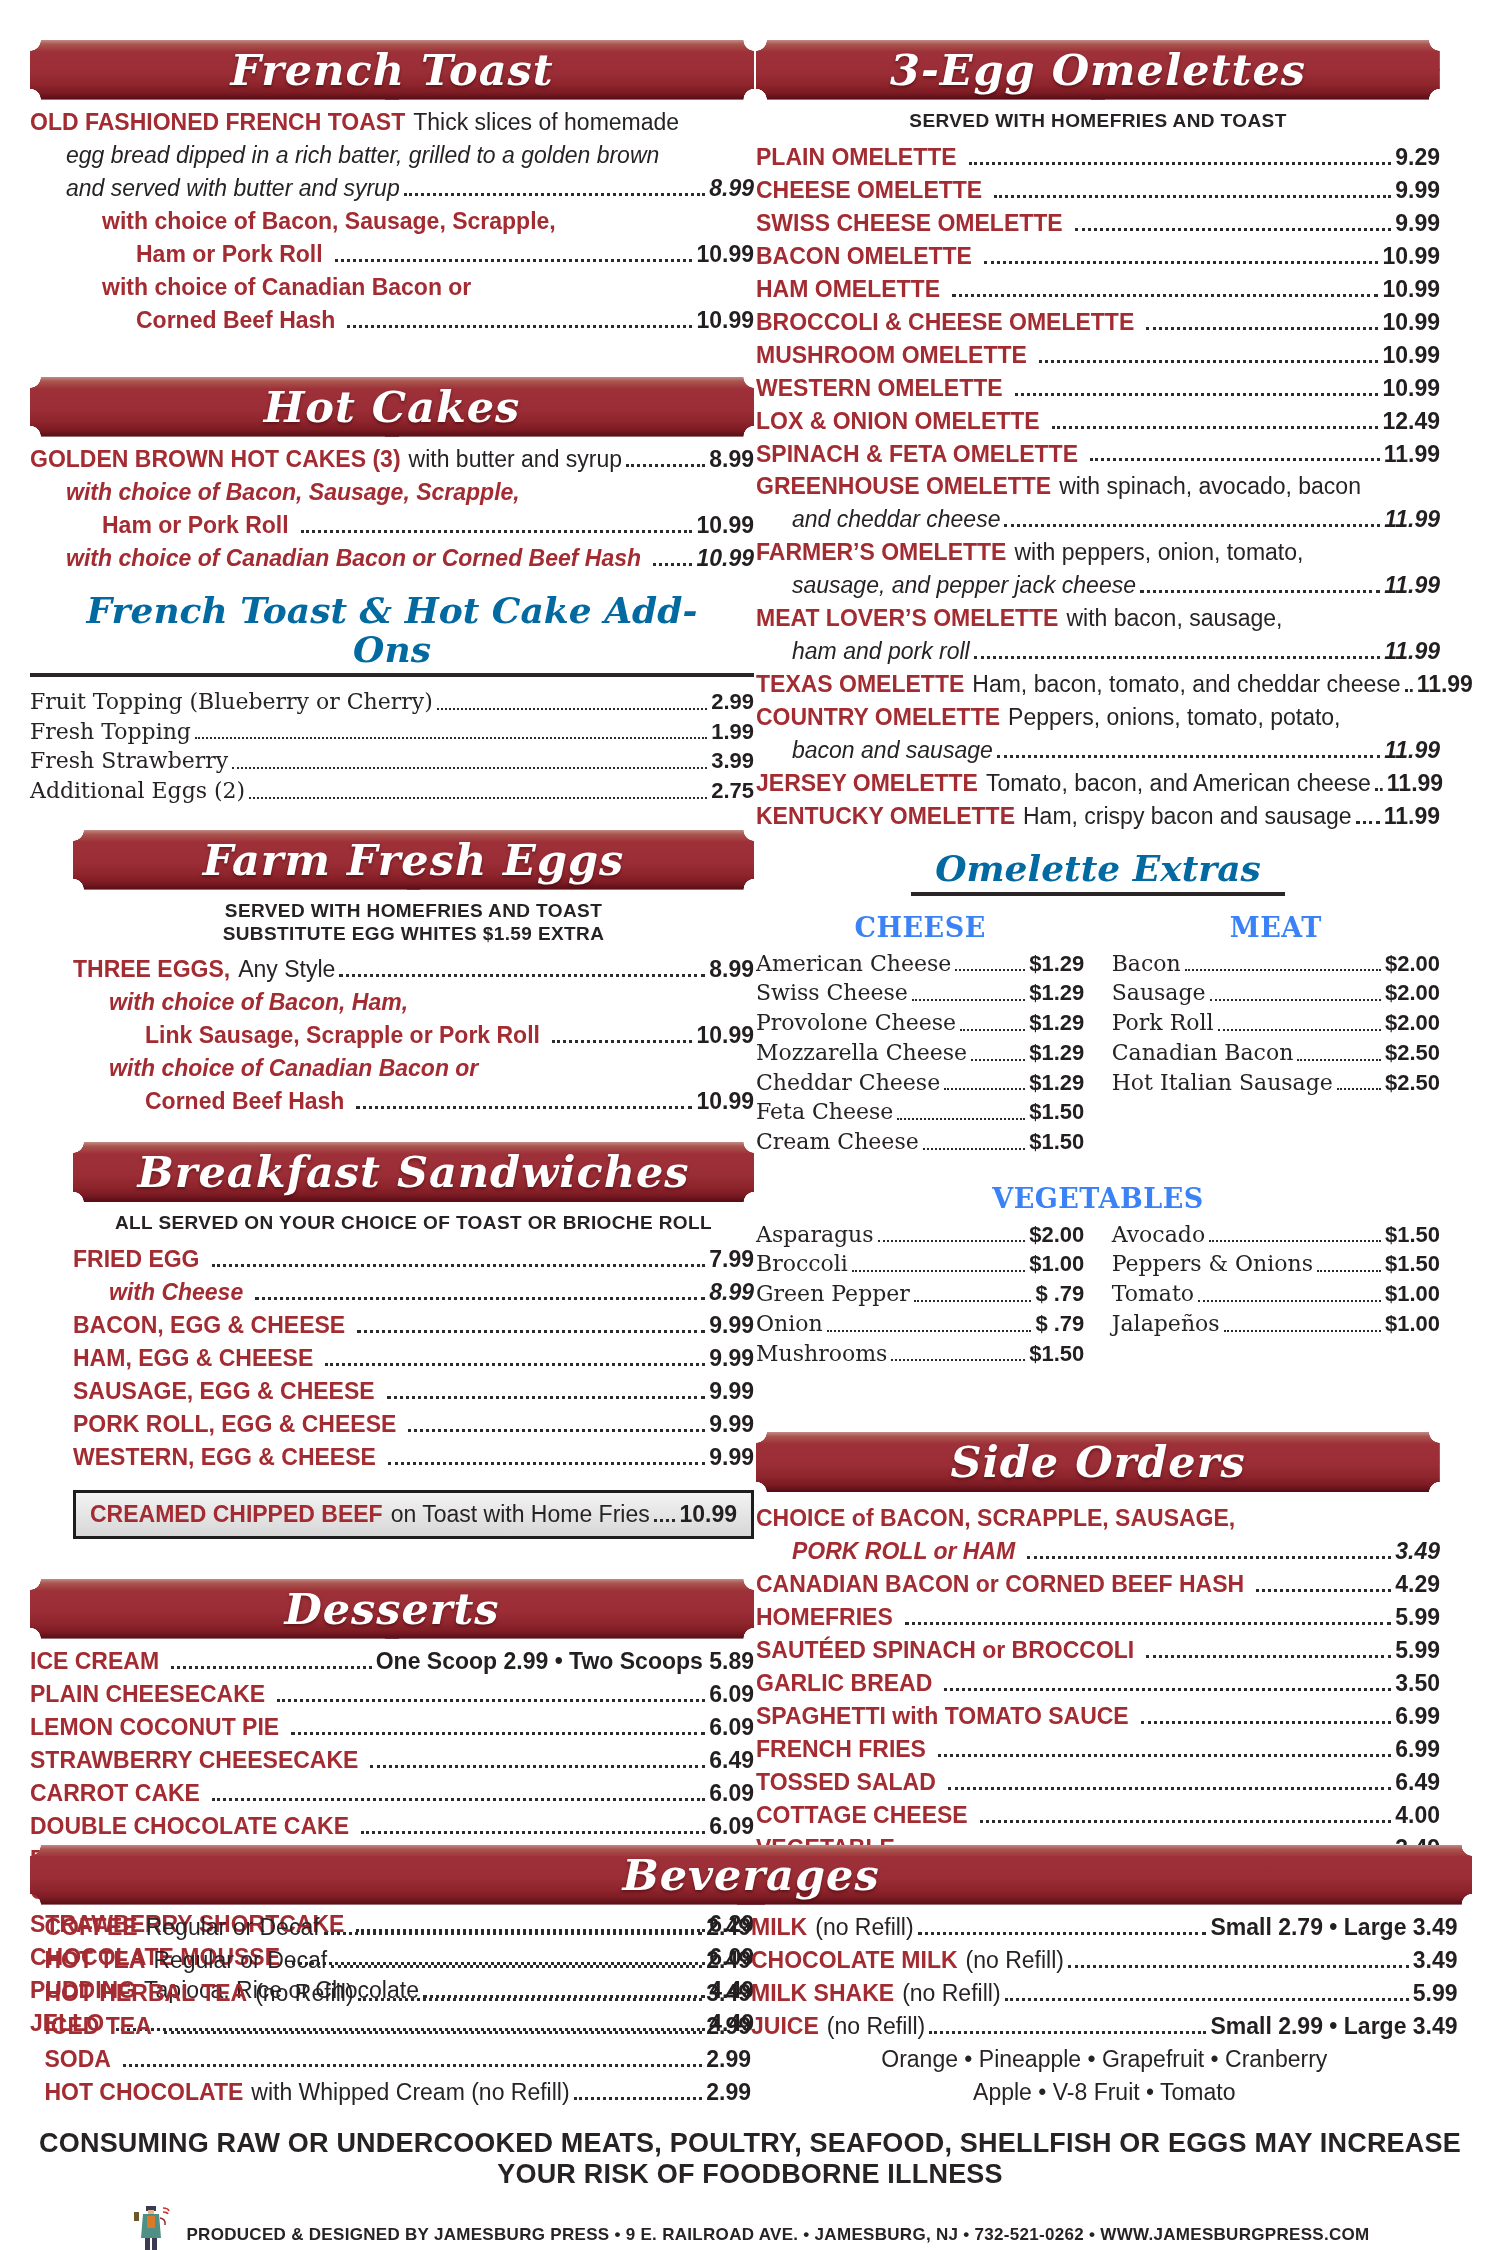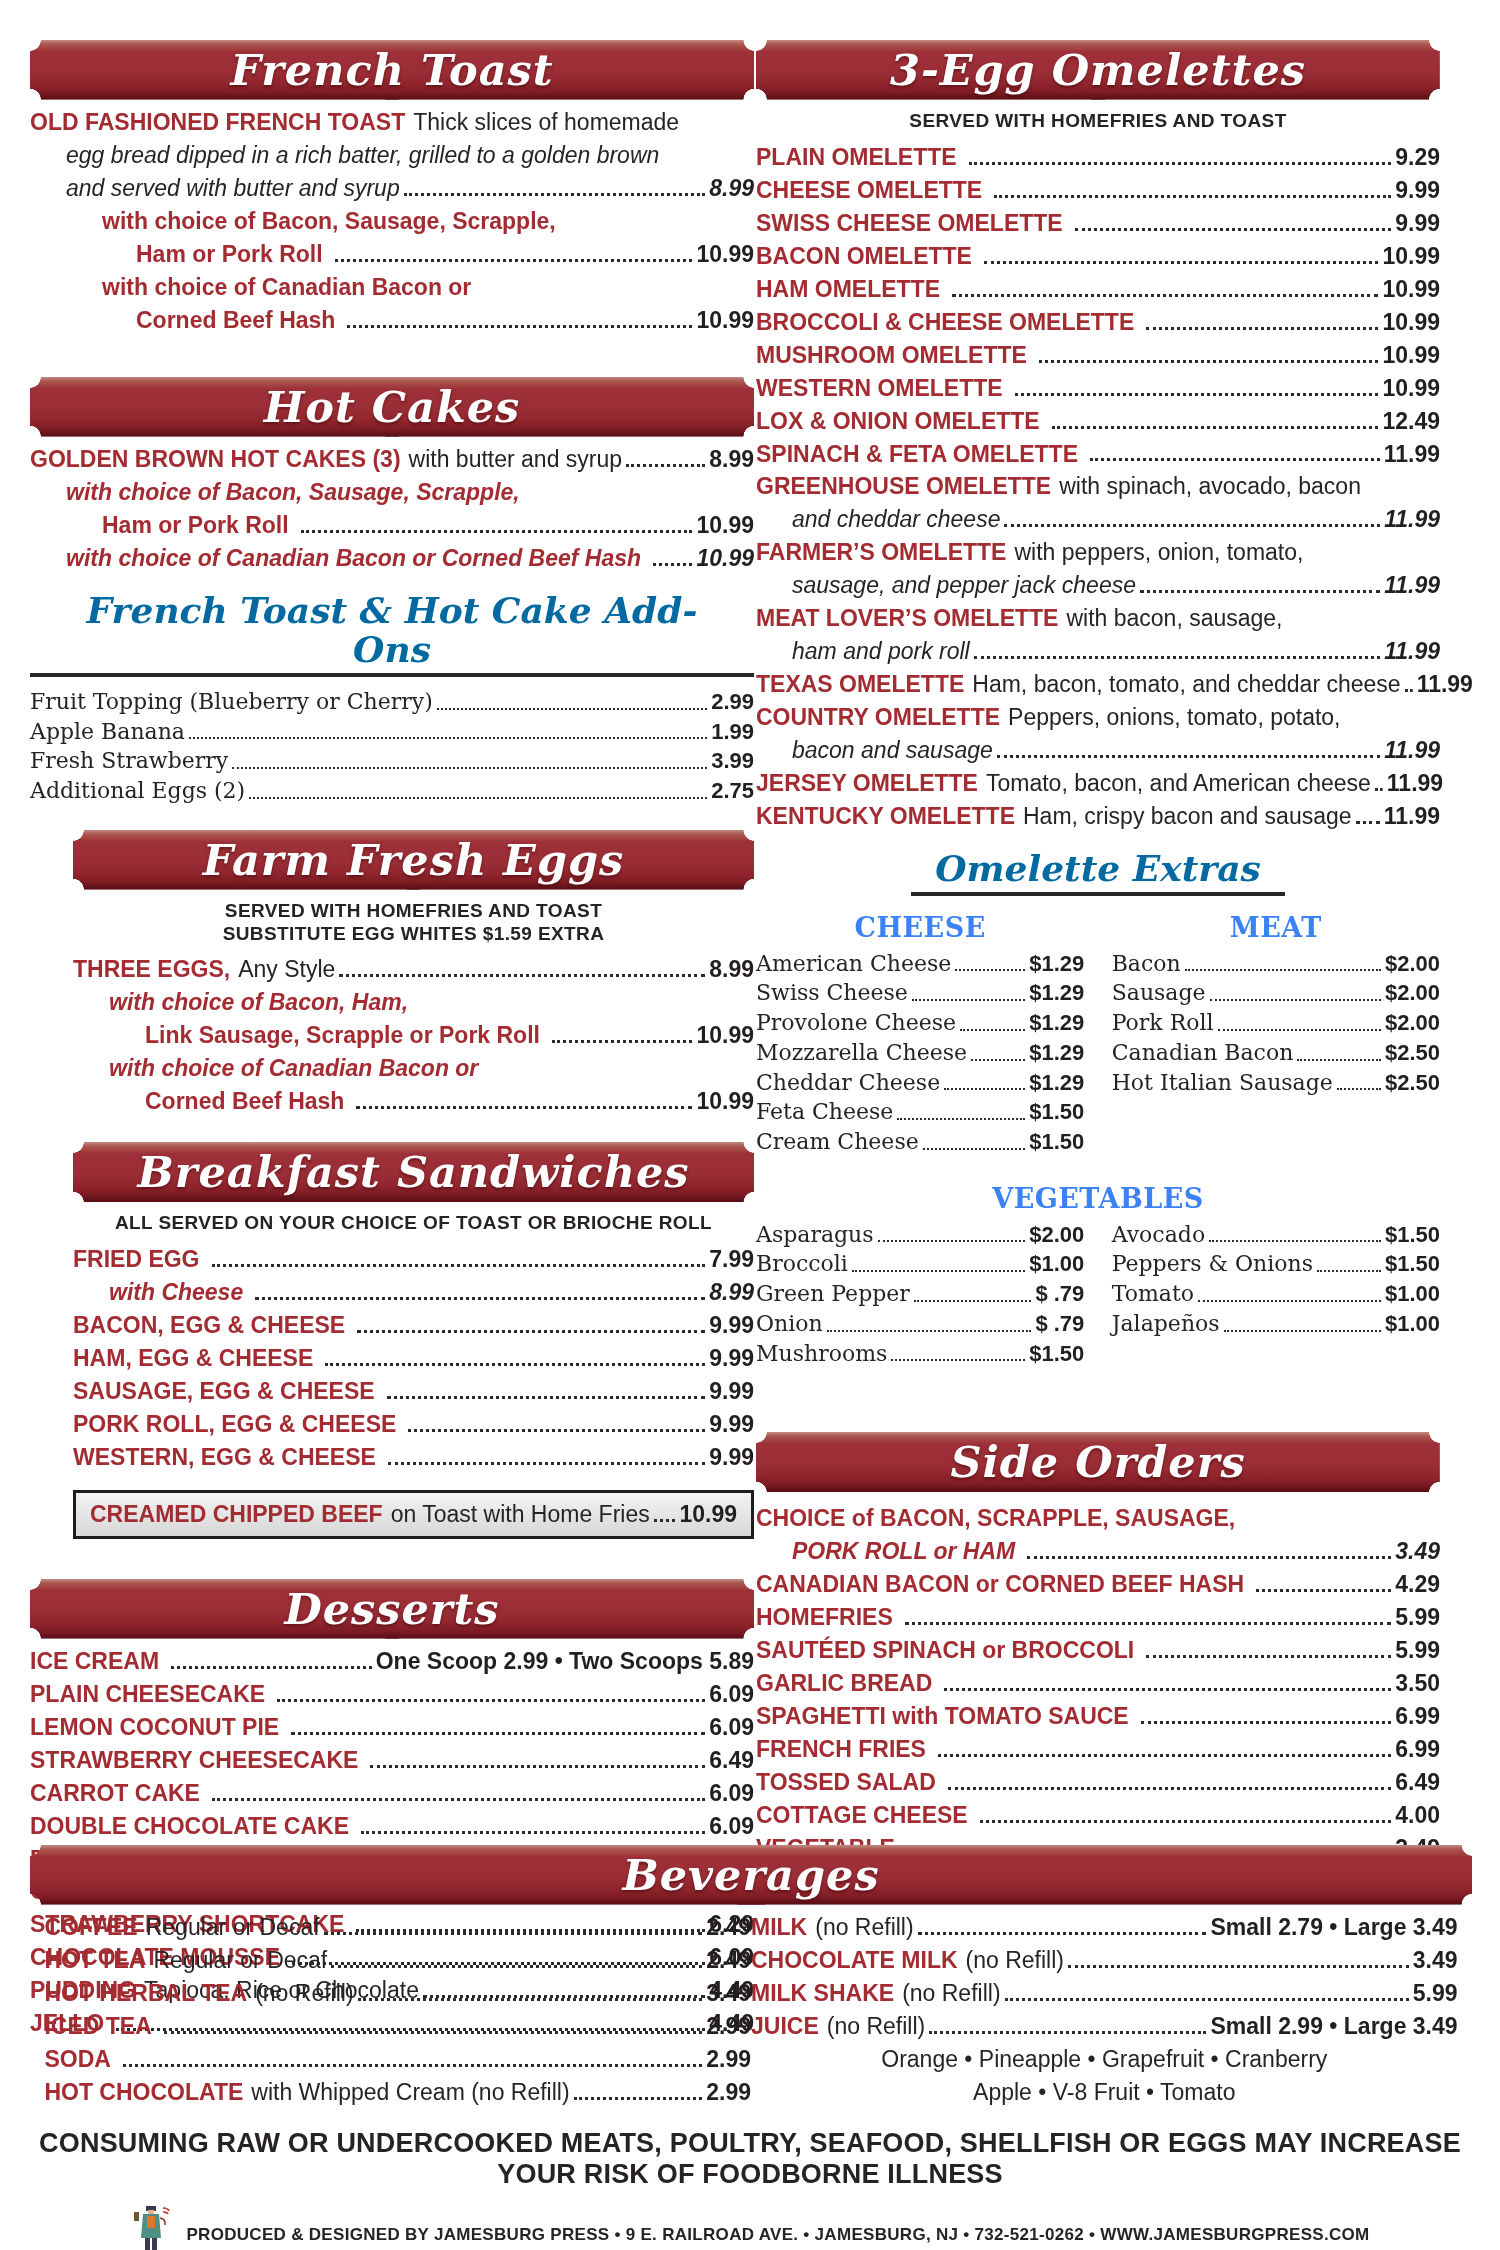--- a/index.html
+++ b/index.html
@@ -173,21 +173,21 @@
     <div class="list serif">
   <div class="row">
 
     <span class="ds">Fruit Topping (Blueberry or Cherry)</span>
     <span class="dots"></span>
     <span class="pr">2.99</span>
   </div>
 
   <div class="row">
 
-    <span class="ds">Apple Banana</span>
+    <span class="ds">Fresh Topping</span>
     <span class="dots"></span>
     <span class="pr">1.99</span>
   </div>
 
   <div class="row">
 
     <span class="ds">Fresh Strawberry</span>
     <span class="dots"></span>
     <span class="pr">3.99</span>
   </div>

